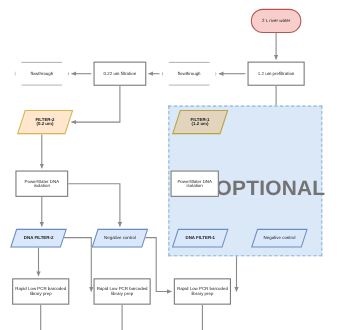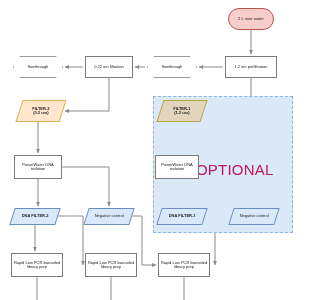--- a/index.html
+++ b/index.html
@@ -83,24 +83,24 @@
   .region {
     position: absolute;
     box-sizing: border-box;
     border: 1px dashed #90b6dd;
     background: #dbe8f7;
     z-index: 1;
   }
   .region-label {
     position: absolute;
     z-index: 2;
-    font-weight: normal;
-    color: #be185d;
+    font-weight: bold;
+    color: #737373;
     letter-spacing: 0.2px;
-    font-size: 15px;
+    font-size: 19px;
     white-space: nowrap;
   }
 </style>
 </head>
 <body>
 
 <div id="canvas">
 
   <div class="region" style="left: 153px; top: 96px; width: 140px; height: 137px;"></div>
   <div class="region-label" style="left: 196px; top: 161px;">OPTIONAL</div>

